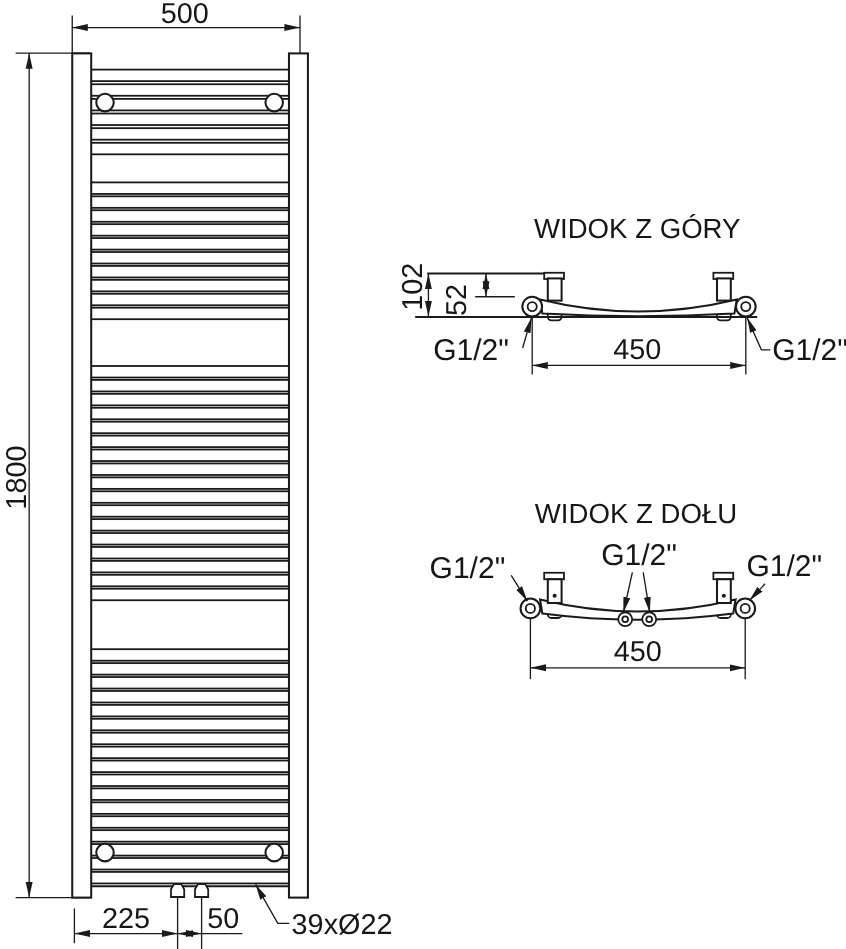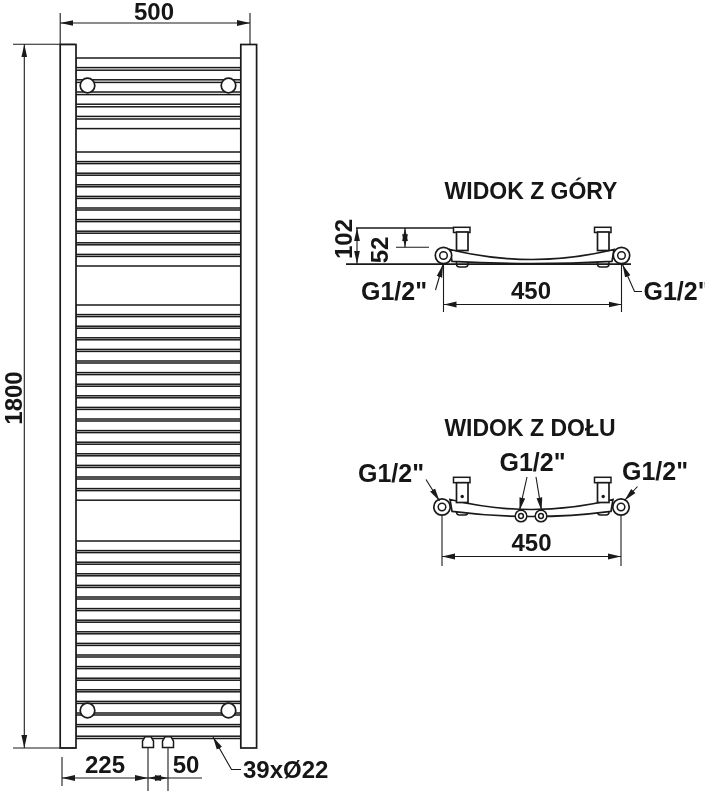--- a/index.html
+++ b/index.html
@@ -1,17 +1,17 @@
 <!DOCTYPE html>
 <html><head>
 <meta charset="utf-8">
 <style>
   html,body{margin:0;padding:0;background:#ffffff;}
   .stage{position:relative;width:705px;height:791px;background:#fff;overflow:hidden;
-         font-family:"Liberation Sans", sans-serif;font-weight:bold;}
+         font-family:"Liberation Sans", sans-serif;}
   svg{position:absolute;left:0;top:0;}
   text{fill:#161616;font-family:"Liberation Sans", sans-serif;}
   .t24{font-size:24px;}
   .t25{font-size:25px;}
   .t23{font-size:23px;}
   .part{fill:#ffffff;stroke:#1a1a1a;stroke-width:1.7;}
   .thin{fill:#ffffff;stroke:#1a1a1a;stroke-width:1.5;}
   .dim{stroke:#1a1a1a;stroke-width:1.1;fill:none;}
   .out{stroke:#1a1a1a;stroke-width:1.7;fill:none;}
 </style>

